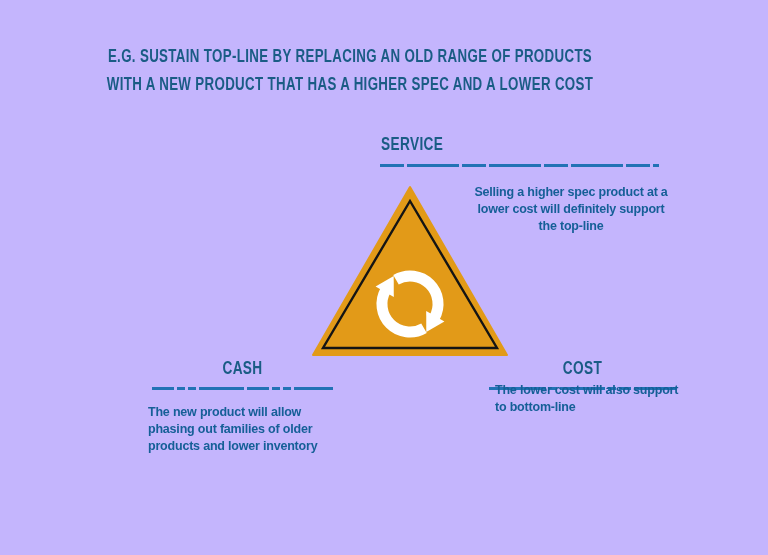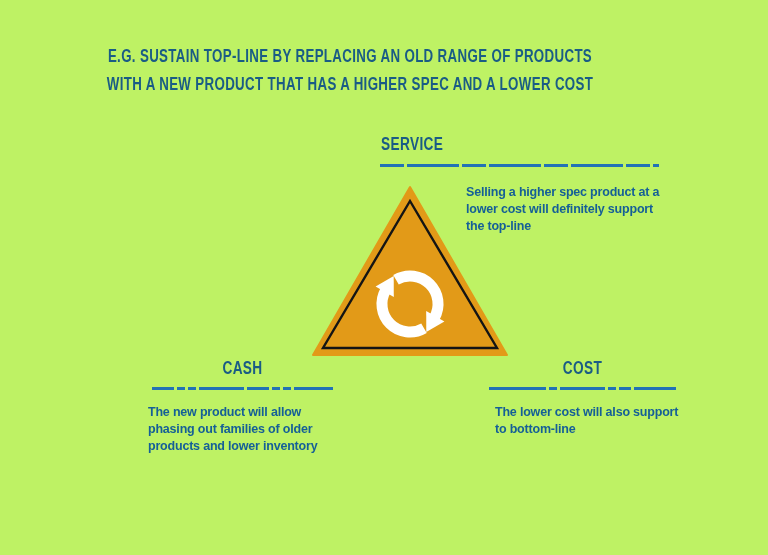--- a/index.html
+++ b/index.html
@@ -4,21 +4,21 @@
 <style>
   html, body { margin: 0; padding: 0; }
   body {
     font-family: "Liberation Sans", sans-serif;
     background: #ffffff;
   }
   .canvas {
     position: relative;
     width: 768px;
     height: 555px;
-    background: #bef264;
+    background: #c4b5fd;
     overflow: hidden;
   }
   
   .title {
     position: absolute;
     left: 0; top: 42px;
     width: 700px;
     text-align: center;
     color: var(--heading);
     font-weight: bold;
@@ -87,23 +87,23 @@
   
   .desc {
     position: absolute;
     color: var(--body);
     font-weight: bold;
     font-size: 12.5px;
     line-height: 17px;
     letter-spacing: -0.2px;
     white-space: pre-line;
   }
-  .service-d { left: 466px; top: 184px; width: 210px; }
+  .service-d { left: 466px; top: 184px; width: 210px; text-align: center; }
   .cash-d    { left: 148px; top: 404px; width: 210px; }
-  .cost-d    { left: 495px; top: 404px; width: 200px; }
+  .cost-d    { left: 495px; top: 382px; width: 200px; }
   
   .triangle-wrap {
     position: absolute;
     left: 310px; top: 184px;
     width: 200px; height: 174px;
   }
   .tri-fill { fill: var(--orange); stroke: var(--orange); stroke-width: 2; stroke-linejoin: round; }
   .tri-inner { fill: none; stroke: var(--outline); stroke-width: 2.4; stroke-linejoin: miter; }
   
   .cycle-wrap {

